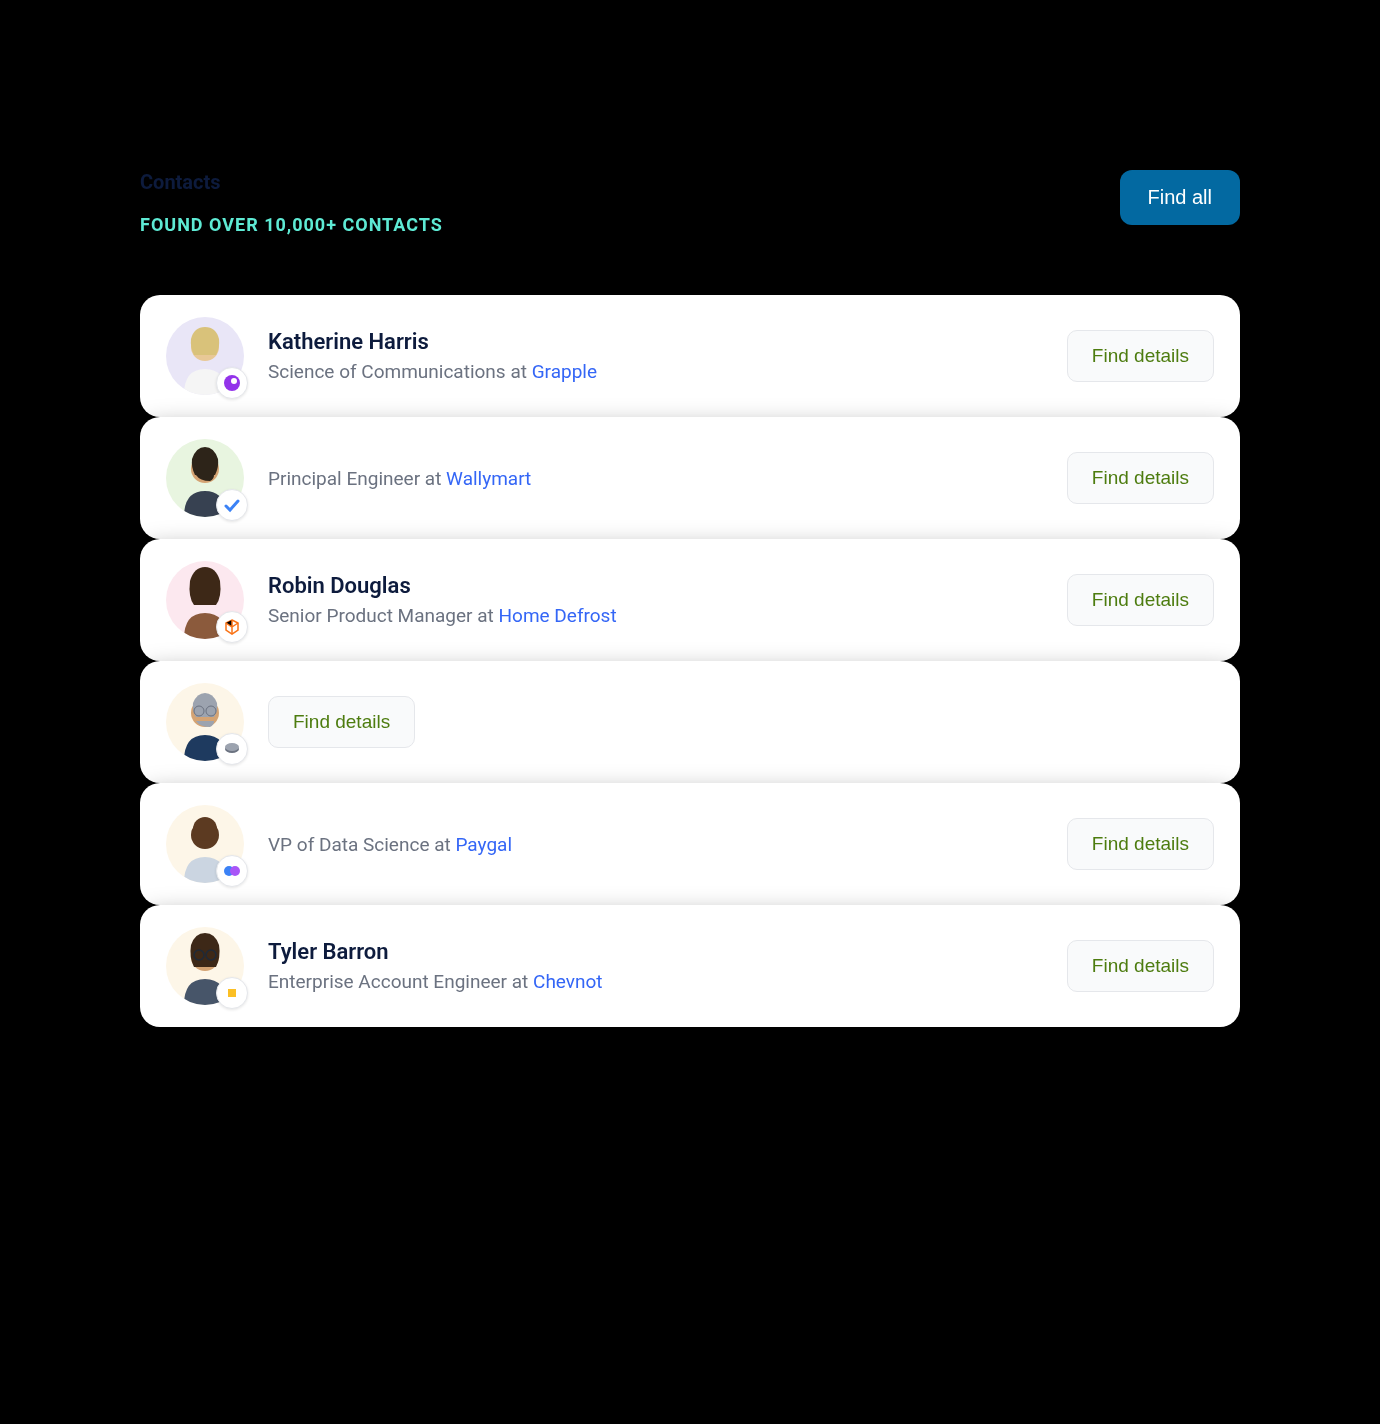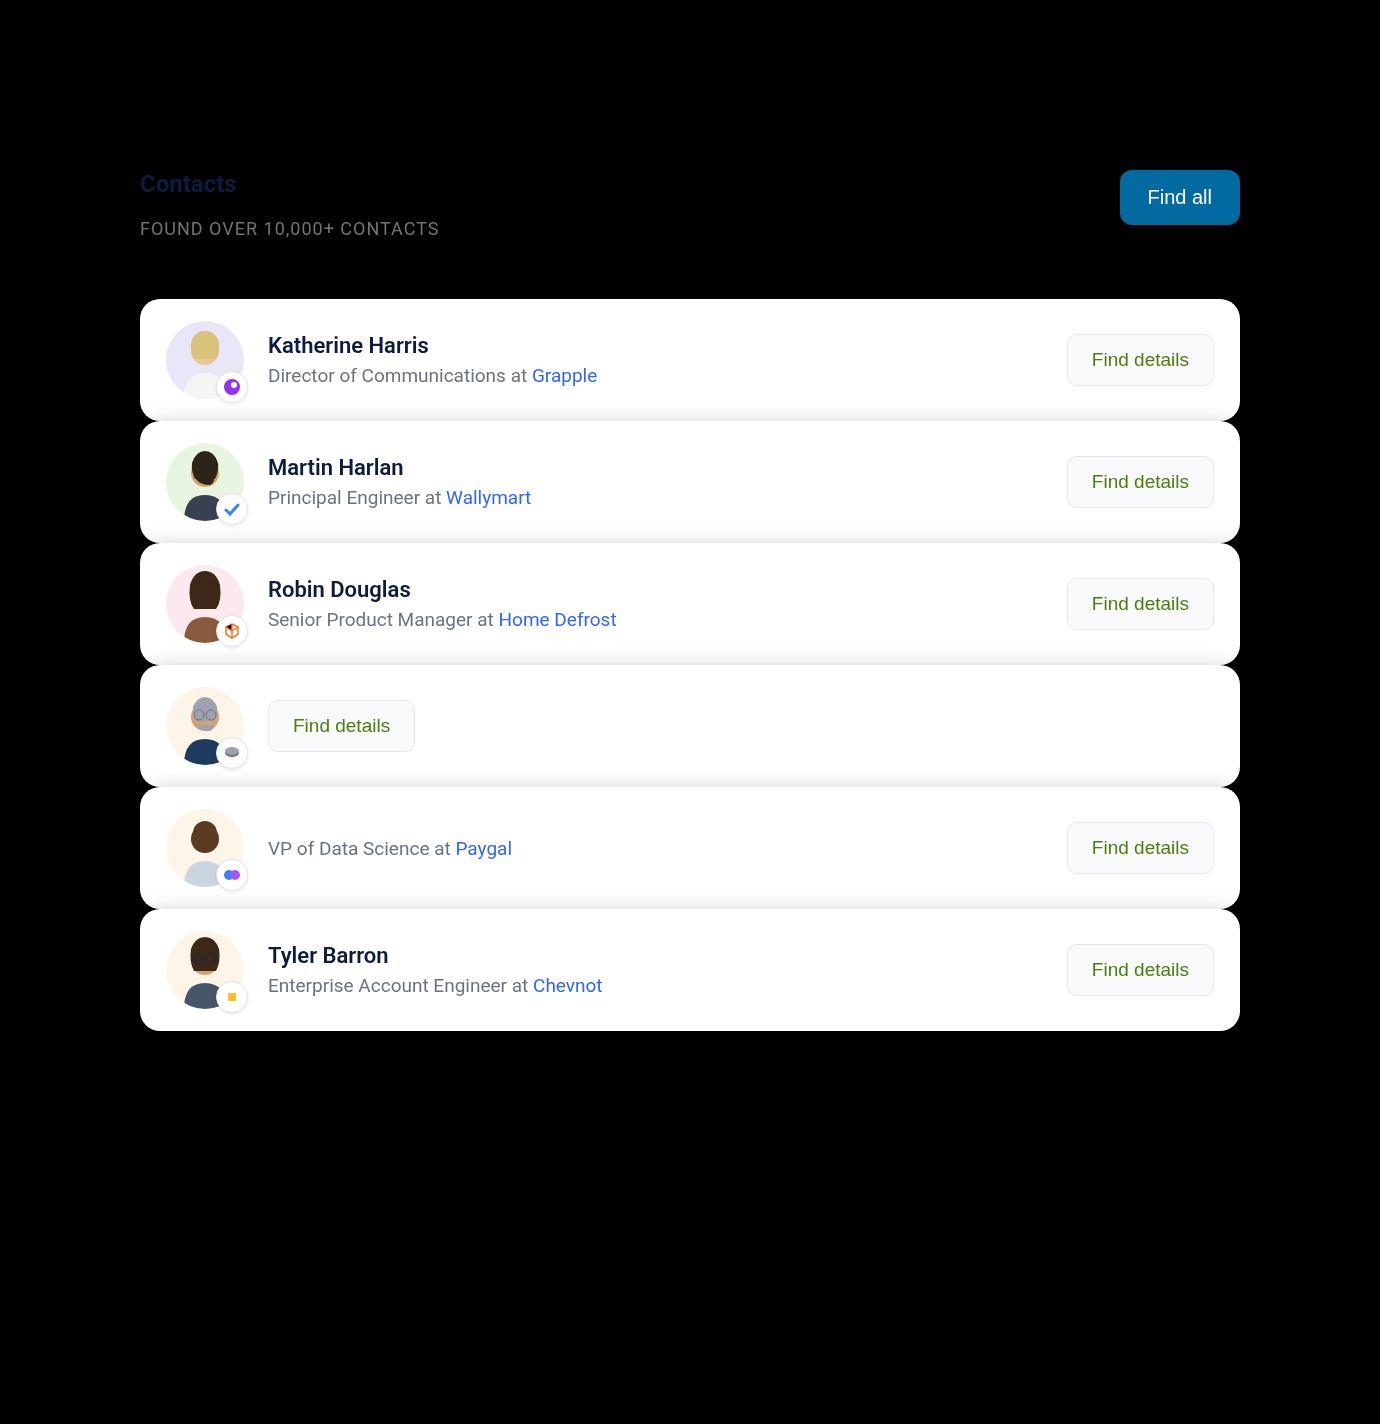--- a/index.html
+++ b/index.html
@@ -29,30 +29,30 @@
       margin-bottom: 60px;
     }
     
     .header-left {
       display: flex;
       flex-direction: column;
       gap: 20px;
     }
     
     .page-title {
-      font-size: 24px;
+      font-size: 20px;
       font-weight: 700;
       color: #0d1b3d;
     }
     
     .page-subtitle {
       font-size: 18px;
-      font-weight: 400;
+      font-weight: 700;
       letter-spacing: 1px;
-      color: #737373;
+      color: #5eead4;
     }
     
     .find-all-btn {
       background: #0369a1;
       color: #fff;
       border: none;
       padding: 16px 28px;
       font-size: 20px;
       font-weight: 500;
       border-radius: 12px;
@@ -180,21 +180,21 @@
         <div class="company-badge">
           <svg width="18" height="18" viewBox="0 0 18 18">
               <circle cx="9" cy="9" r="8" fill="#9333ea"></circle>
               <circle cx="11" cy="7" r="3" fill="#fff"></circle>
             </svg>
         </div>
       </div>
       <div class="contact-info">
         <div class="contact-name">Katherine Harris</div>
         <div class="contact-role">
-          <span>Director of Communications</span><span> at </span><a class="company-link">Grapple</a>
+          <span>Science of Communications</span><span> at </span><a class="company-link">Grapple</a>
         </div>
       </div>
       <button class="find-details-btn">Find details</button>
     </div>
 
     <div class="contact-card">
       <div class="avatar-wrap">
         <div class="avatar bg-lime">
           <svg viewBox="0 0 78 78">
               <circle cx="39" cy="30" r="14" fill="#d4a373"></circle>
@@ -203,21 +203,20 @@
               <path d="M30 36 Q34 42 44 42 Q48 40 48 36 Z" fill="#2d2419"></path>
             </svg>
         </div>
         <div class="company-badge">
           <svg width="18" height="18" viewBox="0 0 18 18">
               <path d="M3 10 L7 14 L15 5" stroke="#3b82f6" stroke-width="3" fill="none" stroke-linecap="round"></path>
             </svg>
         </div>
       </div>
       <div class="contact-info">
-        <div class="contact-name">Martin Harlan</div>
         <div class="contact-role">
           <span>Principal Engineer</span><span> at </span><a class="company-link">Wallymart</a>
         </div>
       </div>
       <button class="find-details-btn">Find details</button>
     </div>
 
     <div class="contact-card">
       <div class="avatar-wrap">
         <div class="avatar bg-pink">

